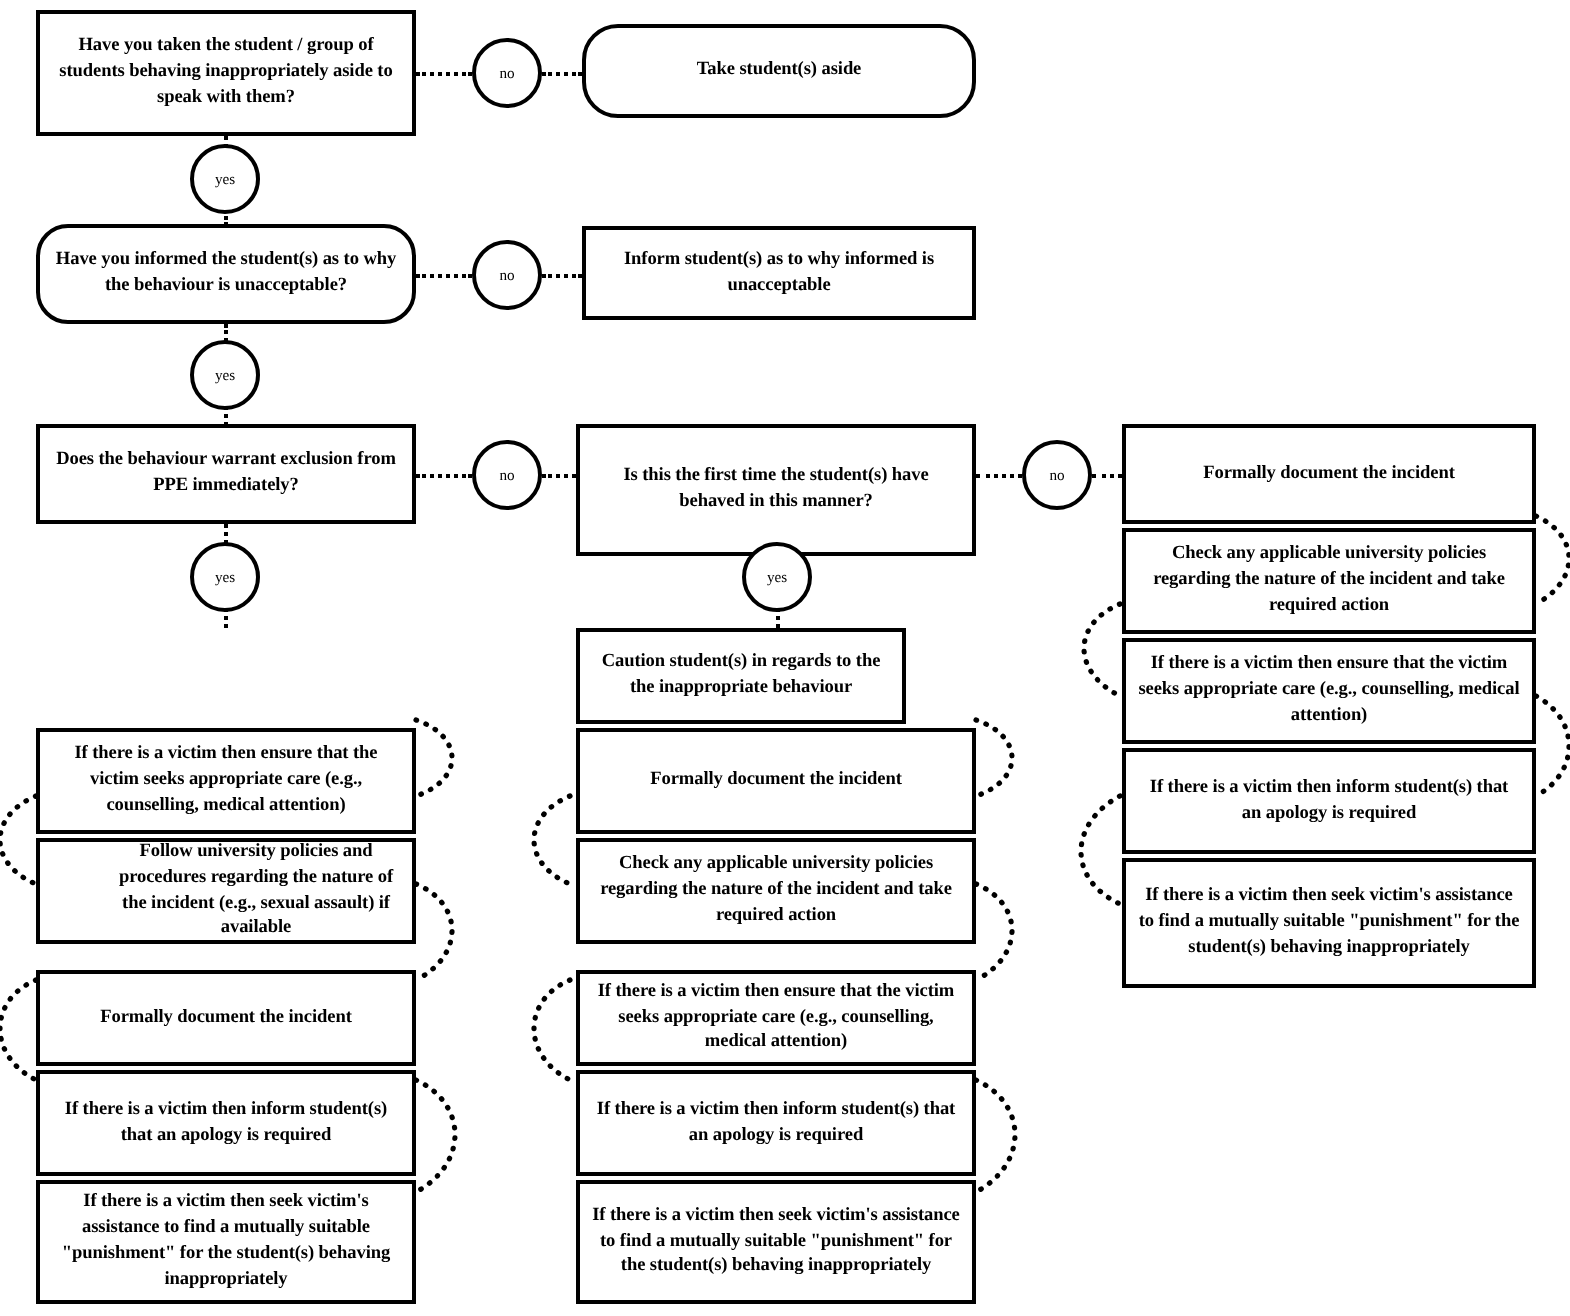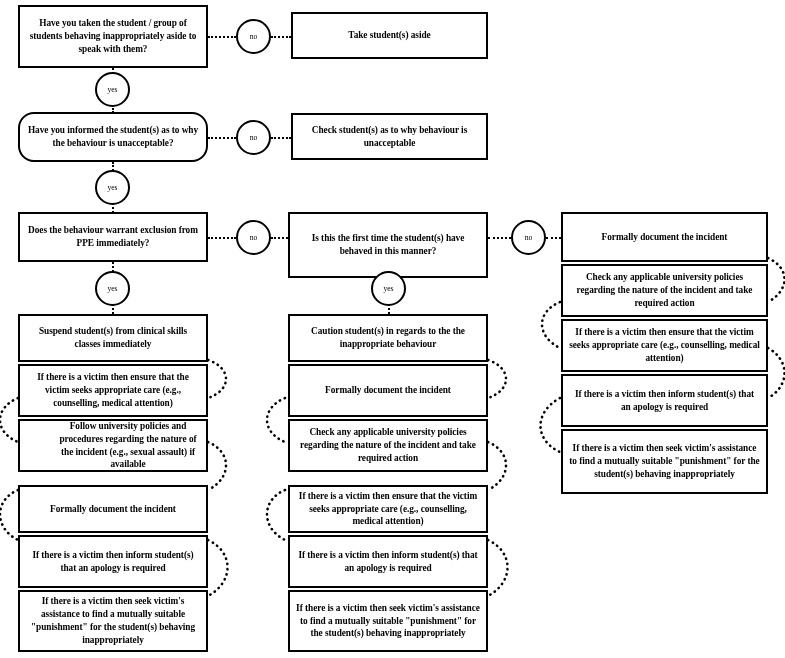--- a/index.html
+++ b/index.html
@@ -108,40 +108,40 @@
   </svg>
 
   <div class="node" style="left:18px; top:5px; width:190px; height:63px;text-align:center;">
     <span class="txt">Have you taken the student / group of students behaving inappropriately aside to speak with them?</span>
   </div>
   <div class="dot-h" style="left:208px; top:36px; width:28px;"></div>
   <div class="circle" style="left:236px; top:19px; width:35px; height:35px;">
     <span class="txt">no</span>
   </div>
   <div class="dot-h" style="left:271px; top:36px; width:20px;"></div>
-  <div class="node" style="left:291px; top:12px; width:197px; height:47px;">
+  <div class="node" style="left:291px; top:12px; width:197px; height:47px;border-radius:18px;">
     <span class="txt">Take student(s) aside</span>
   </div>
 
   <div class="dot-v" style="left:112px; top:68px; height:14px;"></div>
   <div class="circle" style="left:95px; top:72px; width:35px; height:35px;">
     <span class="txt">yes</span>
   </div>
   <div class="dot-v" style="left:112px; top:101px; height:12px;"></div>
 
   <div class="node" style="left:18px; top:112px; width:190px; height:50px;border-radius:16px;">
     <span class="txt">Have you informed the student(s) as to why the behaviour is unacceptable?</span>
   </div>
   <div class="dot-h" style="left:208px; top:137px; width:28px;"></div>
   <div class="circle" style="left:236px; top:120px; width:35px; height:35px;">
     <span class="txt">no</span>
   </div>
   <div class="dot-h" style="left:271px; top:137px; width:20px;"></div>
   <div class="node" style="left:291px; top:113px; width:197px; height:47px;">
-    <span class="txt">Check student(s) as to why behaviour is unacceptable</span>
+    <span class="txt">Inform student(s) as to why informed is unacceptable</span>
   </div>
 
   <div class="dot-v" style="left:112px; top:162px; height:13px;"></div>
   <div class="circle" style="left:95px; top:170px; width:35px; height:35px;">
     <span class="txt">yes</span>
   </div>
   <div class="dot-v" style="left:112px; top:200px; height:13px;"></div>
 
   <div class="node" style="left:18px; top:212px; width:190px; height:50px;align-items:center;">
     <span class="txt">Does the behaviour warrant exclusion from PPE immediately?</span>
@@ -166,40 +166,37 @@
     <span class="txt">yes</span>
   </div>
   <div class="dot-v" style="left:112px; top:301px; height:13px;"></div>
 
   <div class="dot-v" style="left:388px; top:262px; height:14px;"></div>
   <div class="circle" style="left:371px; top:271px; width:35px; height:35px;">
     <span class="txt">yes</span>
   </div>
   <div class="dot-v" style="left:388px; top:301px; height:13px;"></div>
 
-  <div class="node" style="left:18px; top:314px; width:190px; height:48px;">
-    <span class="txt">Suspend student(s) from clinical skills classes immediately</span>
-  </div>
   <div class="node" style="left:18px; top:364px; width:190px; height:53px;">
     <span class="txt">If there is a victim then ensure that the victim seeks appropriate care (e.g., counselling, medical attention)</span>
   </div>
   <div class="node" style="left:18px; top:419px; width:190px; height:53px;padding-left:36px;">
     <span class="txt">Follow university policies and procedures regarding the nature of the incident (e.g., sexual assault) if available</span>
   </div>
   <div class="node" style="left:18px; top:485px; width:190px; height:48px;">
     <span class="txt">Formally document the incident</span>
   </div>
   <div class="node" style="left:18px; top:535px; width:190px; height:53px;">
     <span class="txt">If there is a victim then inform student(s) that an apology is required</span>
   </div>
   <div class="node" style="left:18px; top:590px; width:190px; height:62px;">
     <span class="txt">If there is a victim then seek victim's assistance to find a mutually suitable "punishment" for the student(s) behaving inappropriately</span>
   </div>
 
-  <div class="node" style="left:288px; top:314px; width:200px; height:48px;align-items:center;">
+  <div class="node" style="left:288px; top:314px; width:165px; height:48px;align-items:center;">
     <span class="txt">Caution student(s) in regards to the the inappropriate behaviour</span>
   </div>
   <div class="node" style="left:288px; top:364px; width:200px; height:53px;">
     <span class="txt">Formally document the incident</span>
   </div>
   <div class="node" style="left:288px; top:419px; width:200px; height:53px;">
     <span class="txt">Check any applicable university policies regarding the nature of the incident and take required action</span>
   </div>
   <div class="node" style="left:288px; top:485px; width:200px; height:48px;">
     <span class="txt">If there is a victim then ensure that the victim seeks appropriate care (e.g., counselling, medical attention)</span>

